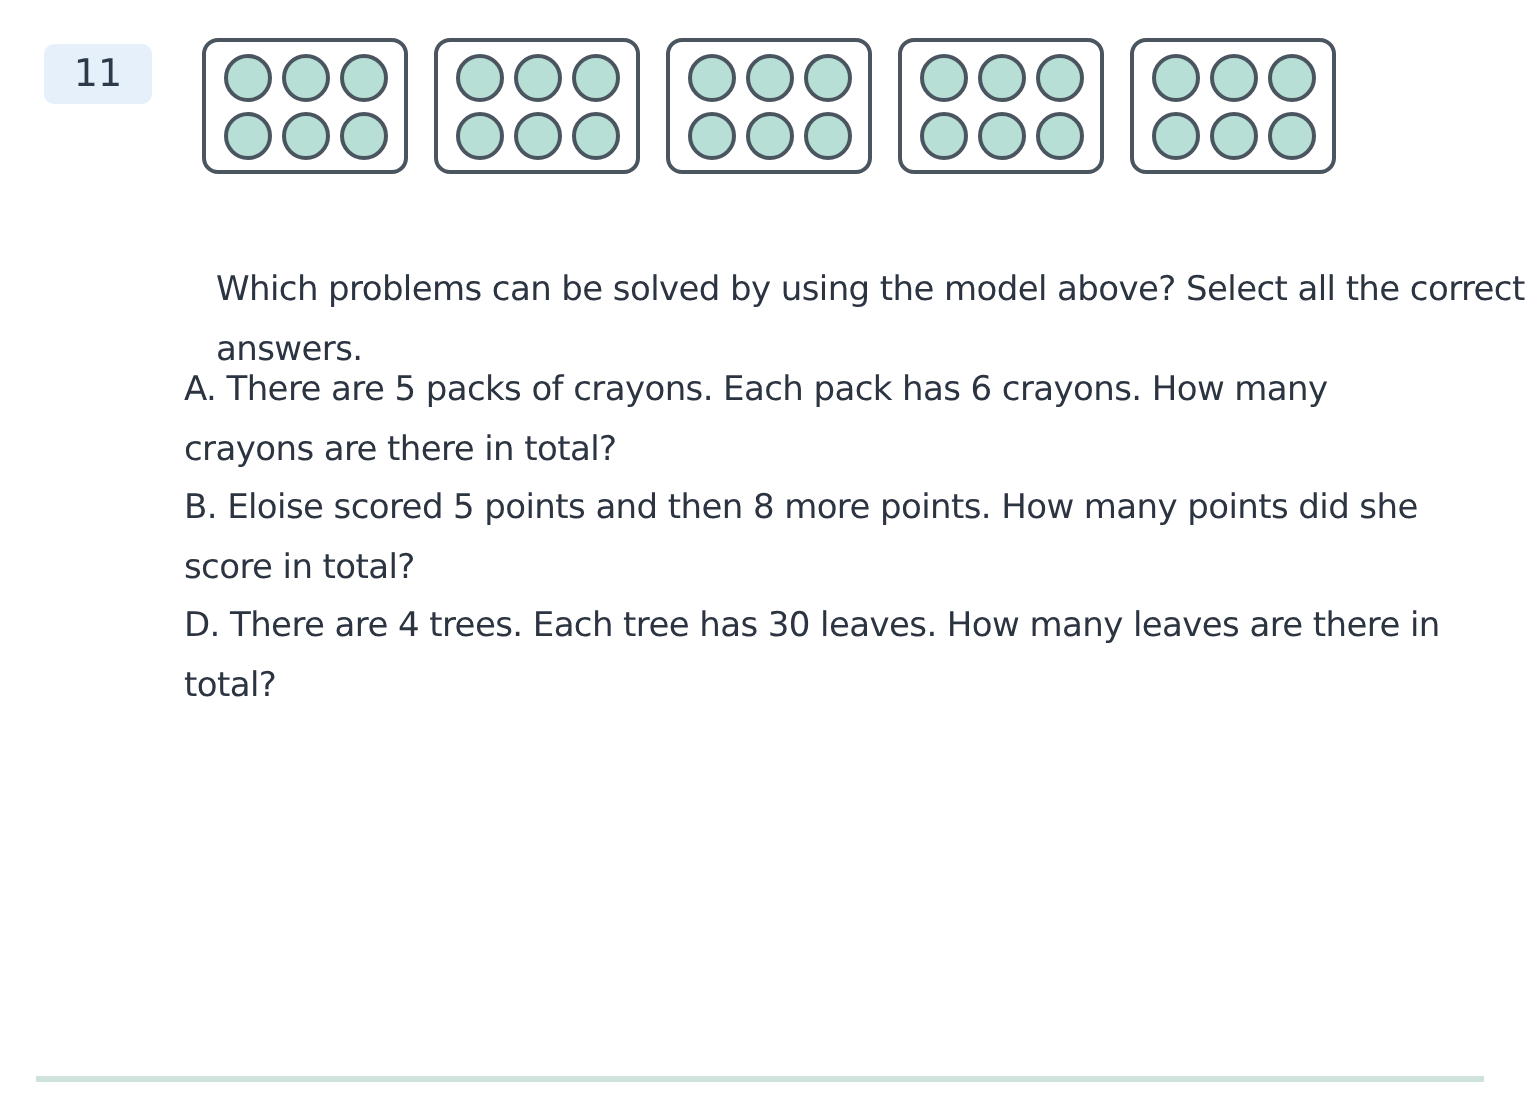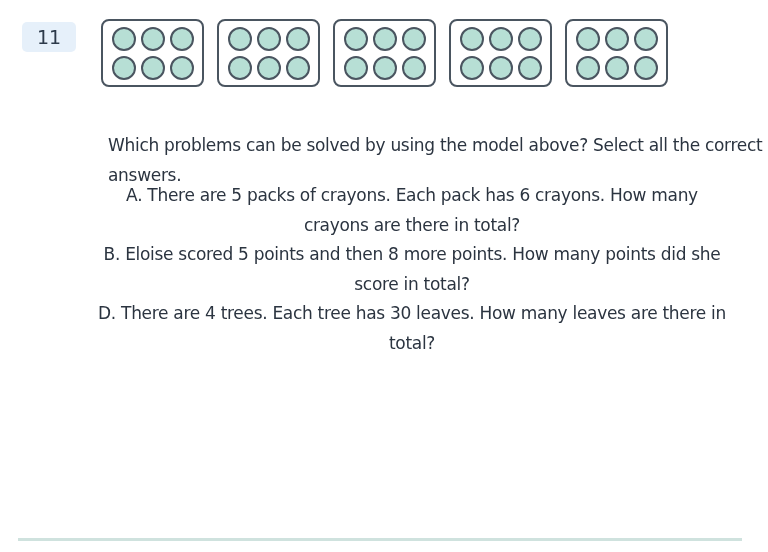--- a/index.html
+++ b/index.html
@@ -12,21 +12,21 @@
     .pack { width: 99px; height: 64px; border: 2px solid #4a5560; border-radius: 8px;
       box-sizing: content-box; display: grid; grid-template-columns: repeat(3, 24px);
       grid-template-rows: repeat(2, 24px); column-gap: 5px; row-gap: 5px;
       align-content: center; justify-content: center; }
     .dot { width: 20px; height: 20px; border-radius: 50%; border: 2px solid #4a5560;
       background: #b7dfd5; }
     .prompt { position: absolute; left: 68px; top: 113px; width: 660px;
       font-size: 17px; line-height: 30px; letter-spacing: -0.3px; margin-left: 40px; }
     .choices { position: absolute; left: 92px; top: 181px; width: 640px;
       font-size: 17px; line-height: 29.6px; letter-spacing: -0.3px; }
-    .choice { margin: 0; text-align: center; }
+    .choice { margin: 0; }
     .divider { position: absolute; left: 18px; top: 538px; width: 724px; height: 3px;
       background: #cfe2de; }
   </style>
 </head>
 <body>
 
 <div class="qnum">11</div>
 
 <div class="model">
   <div class="pack">

